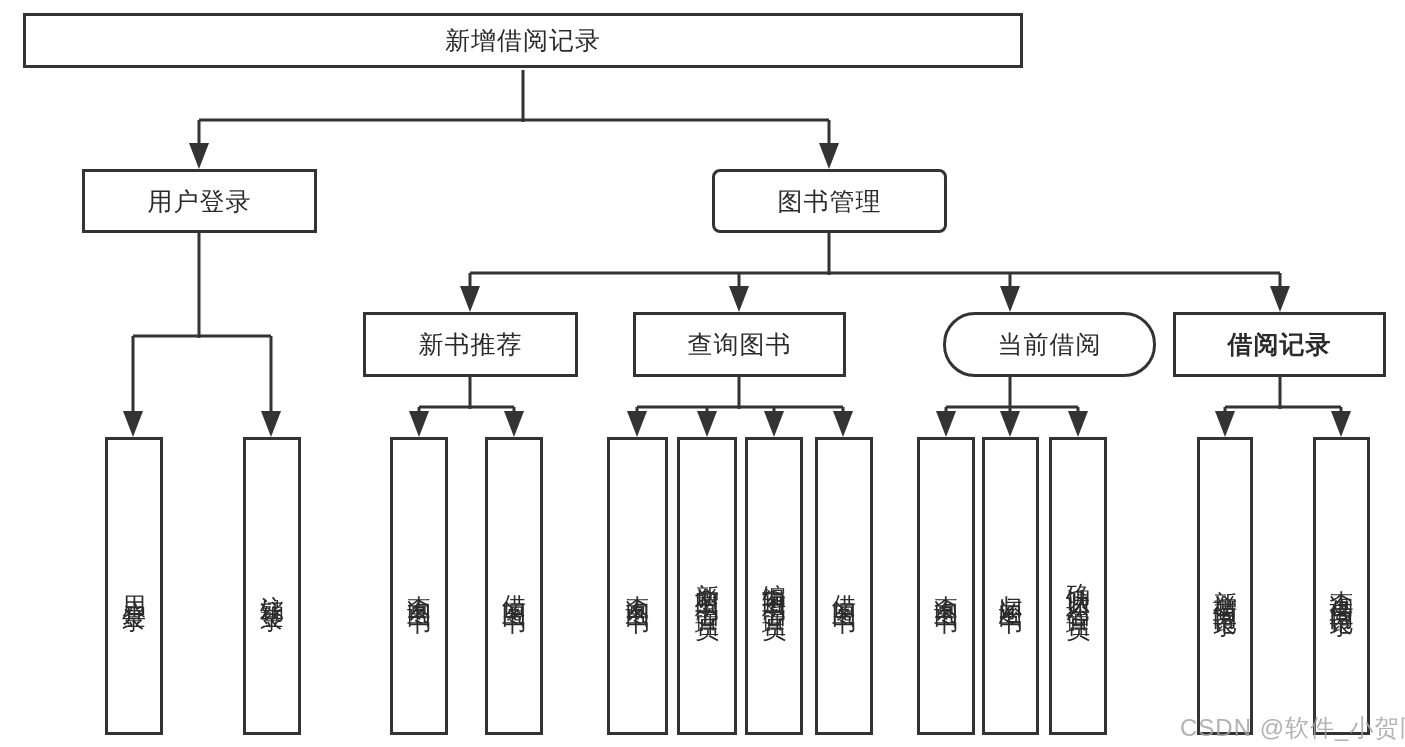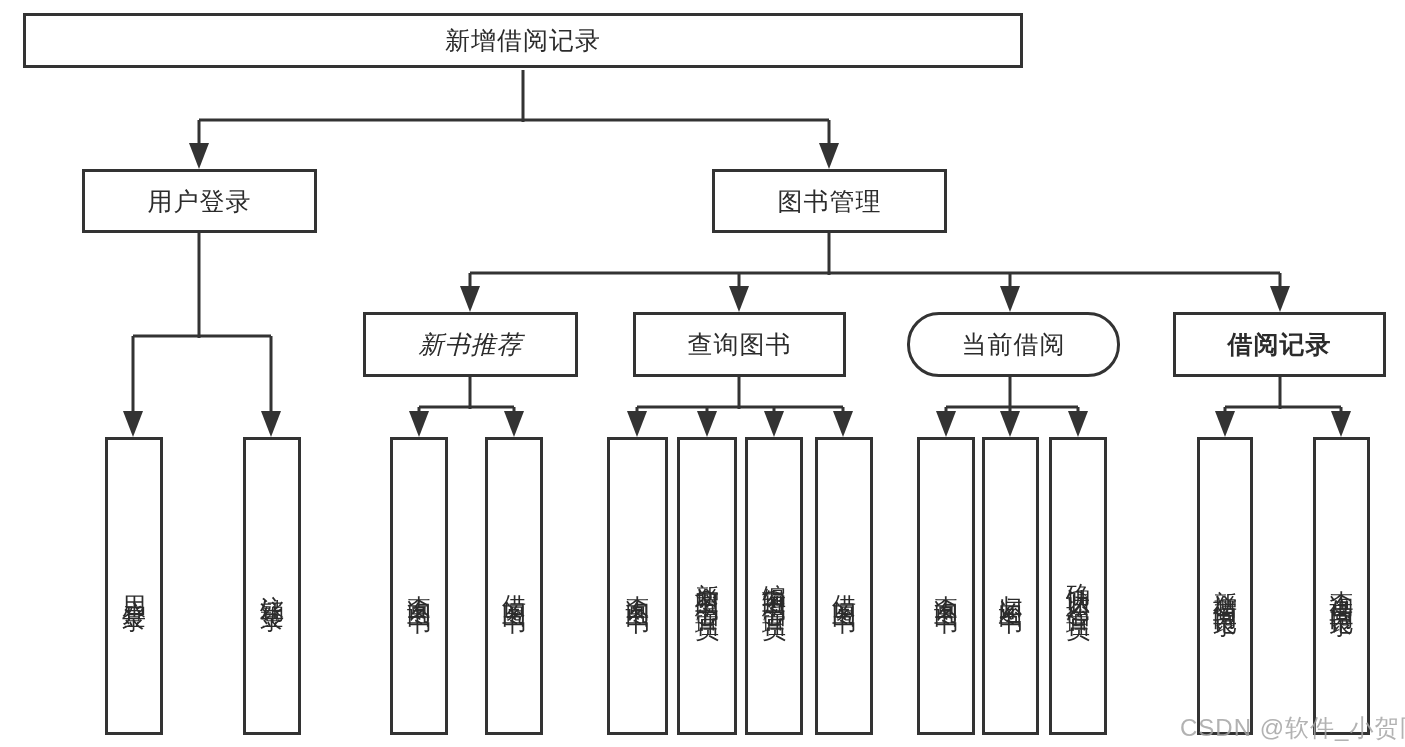--- a/index.html
+++ b/index.html
@@ -96,25 +96,25 @@
       <polygon points="1000,411 1020,411 1010,437"></polygon>
       <polygon points="1068,411 1088,411 1078,437"></polygon>
       <polygon points="1215,411 1235,411 1225,437"></polygon>
       <polygon points="1331,411 1351,411 1341,437"></polygon>
     </g>
   </svg>
 
   <div class="node" style="left:23px; top:13px; width:1000px; height:55px;">新增借阅记录</div>
 
   <div class="node" style="left:82px; top:169px; width:235px; height:64px;">用户登录</div>
-  <div class="node" style="left:712px; top:169px; width:235px; height:64px;">图书管理</div>
+  <div class="node" style="left:712px; top:169px; width:235px; height:64px;border-radius:8px;">图书管理</div>
 
-  <div class="node" style="left:363px; top:312px; width:215px; height:65px;font-style:italic;">新书推荐</div>
+  <div class="node" style="left:363px; top:312px; width:215px; height:65px;">新书推荐</div>
   <div class="node" style="left:633px; top:312px; width:213px; height:65px;">查询图书</div>
-  <div class="node" style="left:907px; top:312px; width:213px; height:65px;border-radius:32px;">当前借阅</div>
+  <div class="node" style="left:943px; top:312px; width:213px; height:65px;border-radius:32px;">当前借阅</div>
   <div class="node" style="left:1173px; top:312px; width:213px; height:65px;font-weight:bold;">借阅记录</div>
 
   <div class="leaf" style="left:105px;">
     <span>用户登录</span>
   </div>
   <div class="leaf" style="left:243px;">
     <span>注销登录</span>
   </div>
   <div class="leaf" style="left:390px;">
     <span>查询图书</span>

